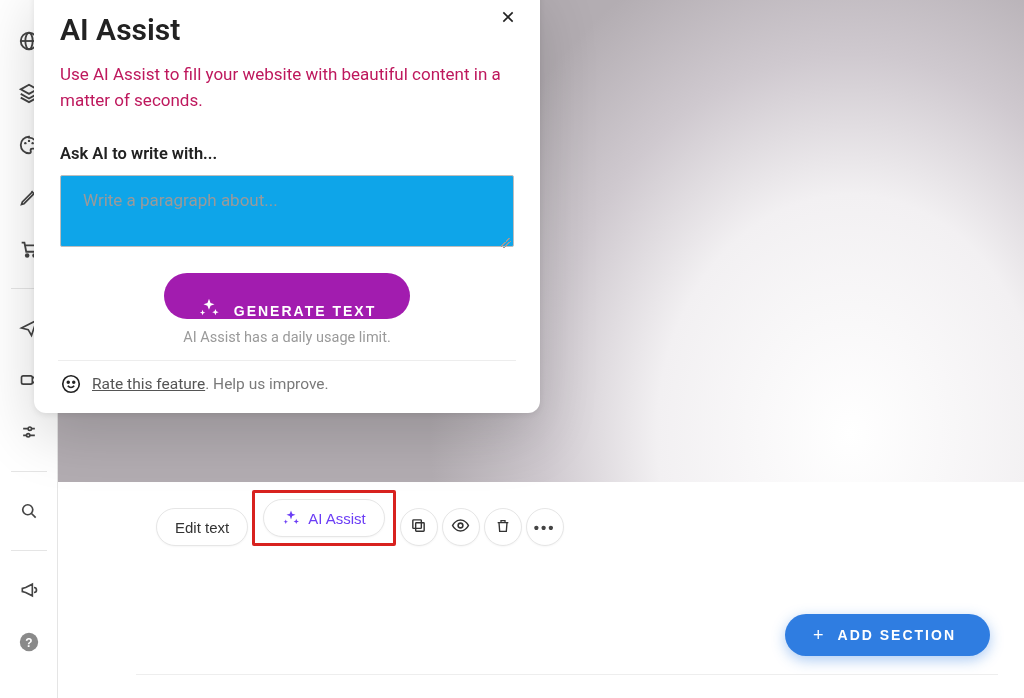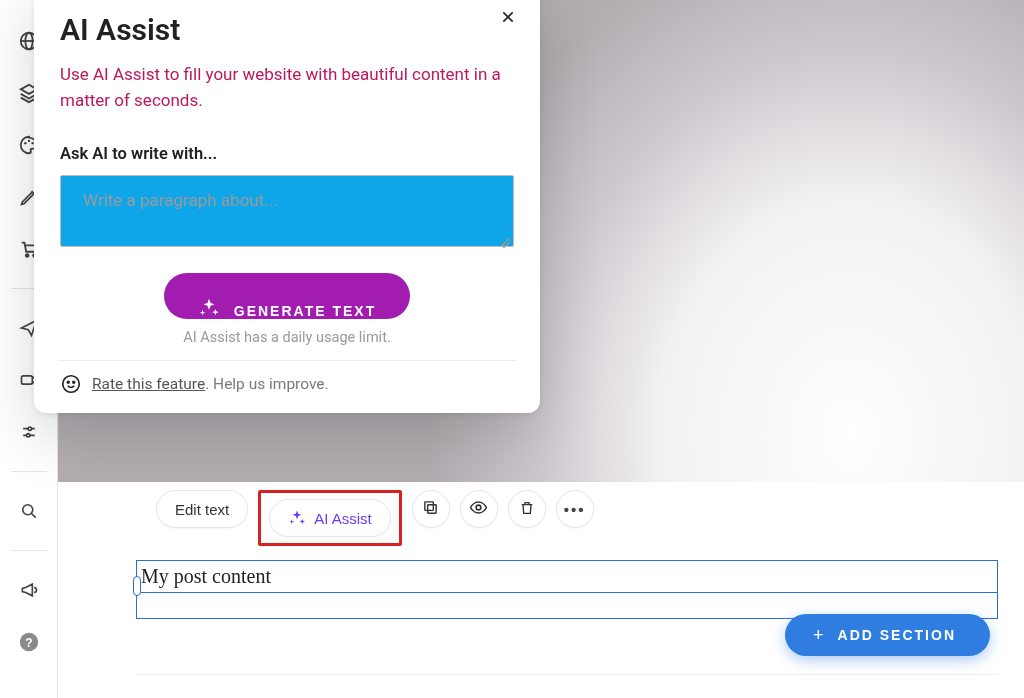--- a/index.html
+++ b/index.html
@@ -24,21 +24,21 @@
     position: absolute; left: 0; right: 0; top: 0; height: 482px;
     background:
       radial-gradient(ellipse 420px 520px at 82% 90%, #fff 0%, #f2f0f2 46%, #cfc9cf 73%, #b3adb2 100%),
       radial-gradient(ellipse 260px 360px at 60% 88%, rgba(255,255,255,.9) 0%, rgba(230,226,232,.4) 60%, rgba(0,0,0,0) 80%),
       linear-gradient(#e8e5e9, #d5d1d7);
   }
 
   
   .toolbar {
     position: absolute; left: 98px; top: 490px;
-    display: flex; align-items: flex-start; gap: 10px;
+    display: flex; align-items: flex-end; gap: 4px;
   }
   .pill {
     height: 38px; border-radius: 999px; background: #fff;
     border: 1px solid #e6e6e6;
     display: inline-flex; align-items: center; justify-content:center;
     padding: 0 18px; font-size: 15px; color: #333;
     box-shadow: 0 1px 2px rgba(0,0,0,0.04);
   }
   .pill.icon-only { width: 38px; padding: 0; }
   .ai-pill-wrapper {
@@ -182,25 +182,20 @@
         <svg width="16" height="16" viewBox="0 0 24 24" fill="none" stroke="#333" stroke-width="2">
             <path d="M4 7h16M9 7V4h6v3M6 7l1 13h10l1-13"></path>
           </svg>
       </span>
     </button>
     <button class="pill icon-only">
       <span class="dots">•••</span>
     </button>
   </div>
 
-  <div class="post-block">
-    <div class="post-handle"></div>
-    <div class="post-content">My post content</div>
-    <div class="post-sub"></div>
-  </div>
 
   <button class="add-section">
     <span class="plus">+</span>
     <span>ADD SECTION</span>
   </button>
 
   <div class="below-rule"></div>
 </div>
 
 <div class="rail">

